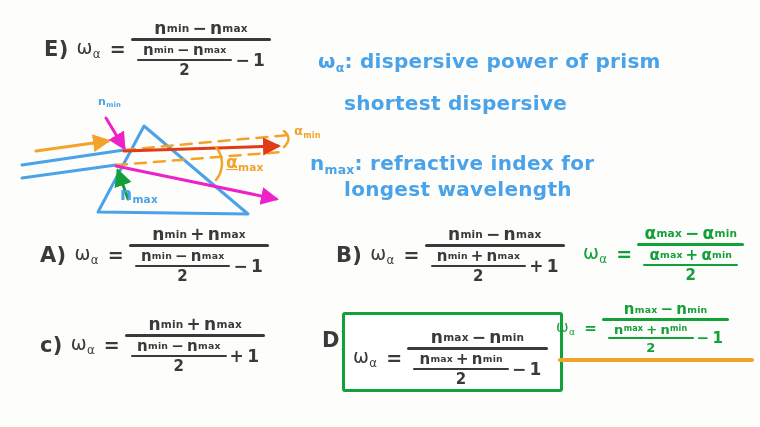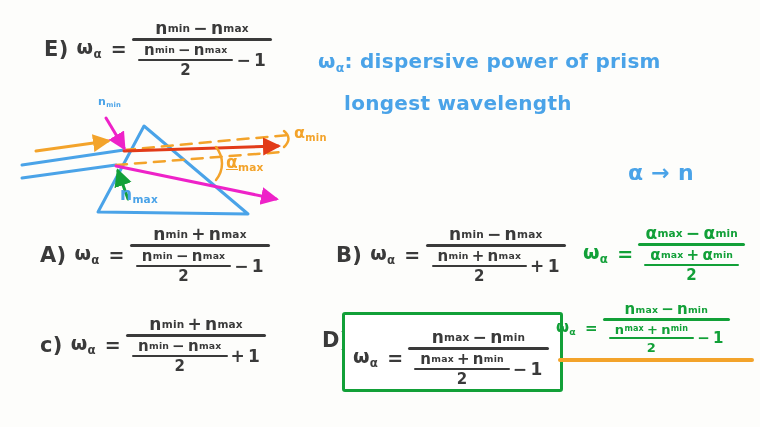--- a/index.html
+++ b/index.html
@@ -24,21 +24,21 @@
   .op{padding:0 3px;}
 
   
   .hand{font-family:"DejaVu Sans", sans-serif;font-weight:700;letter-spacing:0.3px;}
   .ink-black{color:#3a3a3a;}
   .ink-blue{color:#4aa3e8;}
   .ink-green{color:#12a038;}
   .ink-orange{color:#f3a32a;}
 
   .opt-label{font-size:21px;font-weight:700;margin-right:8px;}
-  .omega{font-size:19px;font-weight:700;margin-right:4px;}
+  .omega{font-size:19px;font-weight:400;margin-right:4px;}
   .eq{font-size:19px;font-weight:700;margin:0 5px;}
 
   .f-main{font-size:17px;font-weight:700;}
   .f-small{font-size:15px;font-weight:700;}
 
   .legend-line{font-size:20px;font-weight:700;line-height:1.18;white-space:nowrap;}
   .legend-indent{padding-left:34px;}
 
   .greenbox{
     border:3px solid #12a038;
@@ -89,25 +89,31 @@
   </div>
 
   <div class="abs hand ink-blue" style="left:318px;top:50px;">
     <div class="legend-line">
       <span>ω</span><sub>α</sub><span>:</span>
       <span>dispersive power of prism</span>
     </div>
   </div>
 
   <div class="abs hand ink-blue" style="left:310px;top:92px;">
+    <div class="legend-line legend-indent">shortest dispersive</div>
+  </div>
+
+  <div class="abs hand ink-blue" style="left:310px;top:152px;">
+    <div class="legend-line">
+      <span>n</span><sub>max</sub><span>:</span>
+      <span>refractive index for</span>
+    </div>
     <div class="legend-line legend-indent">longest wavelength</div>
   </div>
 
-
-  <div class="abs hand ink-blue legend-line" style="left:628px;top:160px;font-size:22px;">α → n</div>
 
   <div class="abs" style="left:20px;top:95px;width:300px;height:125px;">
     <svg width="300" height="125" viewBox="0 0 300 125" class="diagram">
       <defs>
         <marker id="ah-orange" markerWidth="7" markerHeight="7" refX="5" refY="3" orient="auto">
           <path d="M0,0 L6,3 L0,6 z" fill="#f3a32a"></path>
         </marker>
         <marker id="ah-red" markerWidth="7" markerHeight="7" refX="5" refY="3" orient="auto">
           <path d="M0,0 L6,3 L0,6 z" fill="#e23b18"></path>
         </marker>
@@ -140,21 +146,21 @@
       <path d="M264,36 C270,41 270,46 264,52" stroke="#f3a32a" stroke-width="2.5" fill="none" stroke-linecap="round"></path>
       <path d="M196,52 C204,62 204,75 196,85" stroke="#f3a32a" stroke-width="2.5" fill="none" stroke-linecap="round"></path>
     </svg>
 
     <span class="lbl hand ink-blue" style="left:78px;top:0px;font-size:11px;">
       <span>n</span><sub>min</sub>
     </span>
     <span class="lbl hand ink-blue" style="left:100px;top:89px;font-size:17px;">
       <span>n</span><sub>max</sub>
     </span>
-    <span class="lbl hand ink-orange" style="left:274px;top:28px;font-size:16px;">
+    <span class="lbl hand ink-orange" style="left:274px;top:28px;font-size:13px;">
       <span>α</span><sub>min</sub>
     </span>
     <span class="lbl hand ink-orange" style="left:206px;top:57px;font-size:17px;text-decoration:underline;">
       <span>α</span><sub>max</sub>
     </span>
   </div>
 
   <div class="abs hand ink-black math" style="left:40px;top:226px;">
     <span class="opt-label">A)</span>
     <span class="omega"><span>ω</span><sub>α</sub></span>

